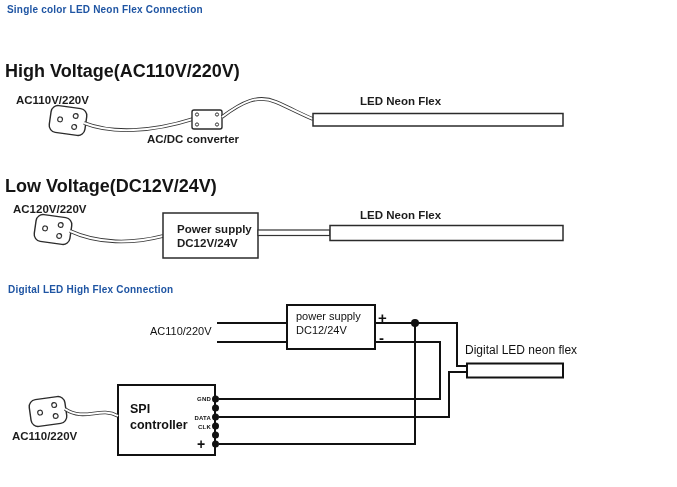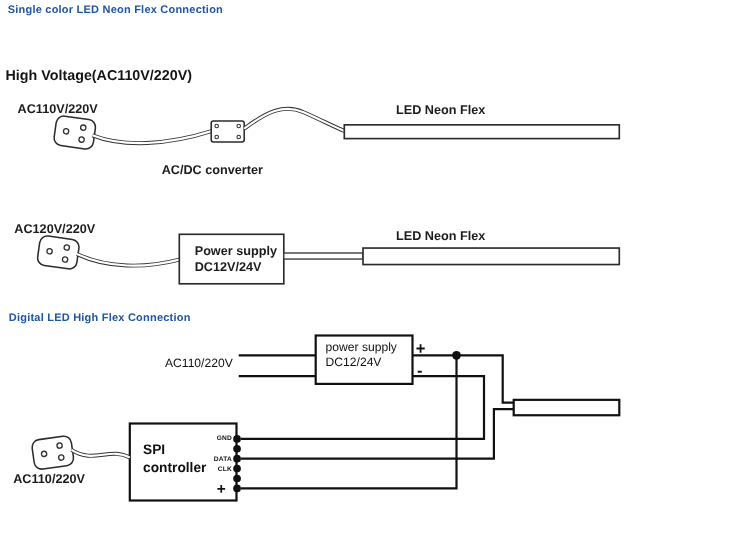--- a/index.html
+++ b/index.html
@@ -3,21 +3,21 @@
 <meta charset="utf-8">
 <style>
   html,body{margin:0;padding:0;background:#fff;}
   .canvas{
     position:relative;width:677px;height:487px;background:#fff;overflow:hidden;
     font-family:"Liberation Sans","DejaVu Sans",sans-serif;color:#1a1a1a;
   }
   .canvas svg{position:absolute;left:0;top:0;}
   .txt{position:absolute;white-space:nowrap;}
   .title{font-size:10px;font-weight:bold;color:#1f55a3;letter-spacing:.2px;}
-  .heading{font-size:13px;font-weight:bold;color:#141414;}
+  .heading{font-size:18px;font-weight:bold;color:#141414;}
   .lbl{font-size:11.5px;font-weight:700;color:#1c1c1c;}
   .lbl-center{text-align:left;}
   .ps-box-text{
     position:absolute;display:flex;flex-direction:column;justify-content:center;
     font-size:11.5px;font-weight:600;line-height:14px;color:#1c1c1c;
   }
   .dps-text{position:absolute;font-size:11px;font-weight:normal;line-height:13.5px;color:#111;}
   .sym{position:absolute;font-size:15px;font-weight:bold;color:#111;}
   .flex3-lbl{position:absolute;font-size:12px;color:#111;}
   .spi-text{position:absolute;font-size:12.5px;font-weight:bold;line-height:16px;color:#111;}
@@ -106,38 +106,40 @@
     <g>
       <path class="cable-o" d="M65,409 C85,422 100,406 118,416"></path>
       <path class="cable-i" d="M65,409 C85,422 100,406 118,416"></path>
     </g>
   </svg>
 
   <div class="txt title" style="left:7px;top:4px;">Single color LED Neon Flex Connection</div>
 
   <div class="txt heading" style="left:5px;top:61px;">High Voltage(AC110V/220V)</div>
   <div class="txt lbl" style="left:16px;top:94px;">AC110V/220V</div>
-  <div class="txt lbl" style="left:147px;top:133px;margin-top:16px;">AC/DC converter</div>
+  <div class="txt lbl" style="left:147px;top:133px;">AC/DC converter</div>
   <div class="txt lbl lbl-center" style="left:360px;top:95px;width:130px;">LED Neon Flex</div>
 
+  <div class="txt heading" style="left:5px;top:176px;">Low Voltage(DC12V/24V)</div>
   <div class="txt lbl" style="left:13px;top:203px;">AC120V/220V</div>
   <div class="ps-box-text" style="left:163px;top:213px;width:95px;height:45px;padding-left:14px;box-sizing:border-box;">
     <span>Power supply</span>
     <span>DC12V/24V</span>
   </div>
   <div class="txt lbl lbl-center" style="left:360px;top:209px;width:130px;">LED Neon Flex</div>
 
   <div class="txt title" style="left:8px;top:284px;">Digital LED High Flex Connection</div>
   <div class="ac3" style="left:150px;top:325px;width:61px;">AC110/220V</div>
   <div class="dps-text" style="left:296px;top:310px;">
     <div>power supply</div>
     <div>DC12/24V</div>
   </div>
   <div class="sym" style="left:378px;top:309px;">+</div>
   <div class="sym" style="left:379px;top:329px;">-</div>
+  <div class="flex3-lbl" style="left:465px;top:343px;">Digital LED neon flex</div>
 
   <div class="spi-text" style="left:130px;top:401px;">
     <div>SPI</div>
     <div>controller</div>
   </div>
   <div class="term" style="left:188px;top:396px;width:23px;">GND</div>
   <div class="term" style="left:185px;top:414.5px;width:26px;">DATA</div>
   <div class="term" style="left:191px;top:423.5px;width:20px;">CLK</div>
   <div class="term-plus" style="left:197px;top:436px;">+</div>
   <div class="txt lbl" style="left:12px;top:430px;">AC110/220V</div>

